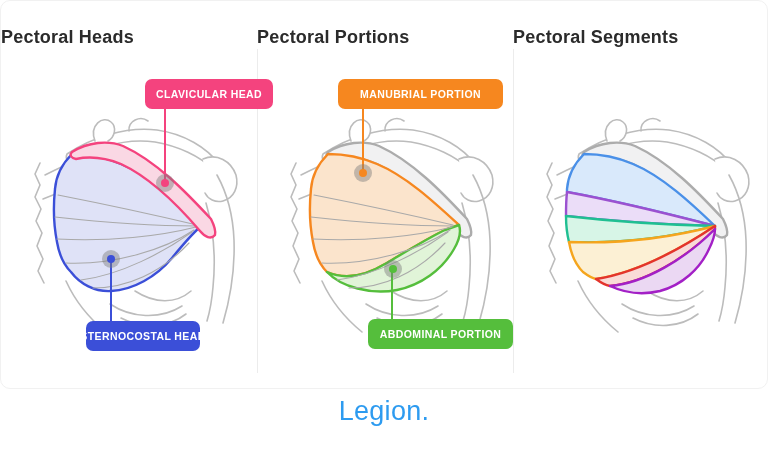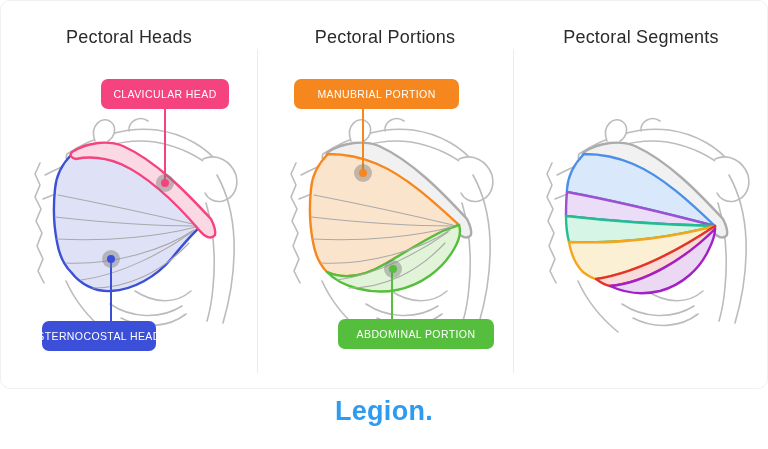--- a/index.html
+++ b/index.html
@@ -5,31 +5,31 @@
   html,body{margin:0;padding:0;}
   body{
     width:768px;height:449px;position:relative;overflow:hidden;
     background:#ffffff;font-family:"Liberation Sans",sans-serif;
   }
   .card{
     position:absolute;left:0;top:0;width:766px;height:387px;
     background:#ffffff;border:1px solid #f1f1f1;border-radius:10px;
   }
   .panel-title{
-    position:absolute;top:26px;width:256px;text-align:center;
-    font-size:18px;font-weight:normal;color:var(--c-title);letter-spacing:.2px;
+    position:absolute;top:26px;width:256px;text-align:left;
+    font-size:18px;font-weight:bold;color:var(--c-title);letter-spacing:.2px;
   }
   .divider{
     position:absolute;top:48px;width:1px;height:324px;background:var(--c-divider);
   }
   .figure{position:absolute;top:112px;width:240px;height:220px;}
   .callout{
     position:absolute;height:30px;border-radius:7px;color:#ffffff;
-    font-size:10.5px;font-weight:normal;letter-spacing:.4px;white-space:nowrap;
-    display:flex;align-items:center;justify-content:center;box-sizing:border-box;
+    font-size:10.5px;font-weight:bold;letter-spacing:.4px;white-space:nowrap;
+    display:flex;align-items:center;justify-content:center;box-sizing:border-box;margin-left:44px;
   }
   .bg-pink{background:var(--c-pink);}
   .bg-indigo{background:var(--c-indigo);}
   .bg-orange{background:var(--c-orange);}
   .bg-green{background:var(--c-green);}
   .leader{position:absolute;width:2px;}
   .ln-pink{background:var(--c-pink);}
   .ln-indigo{background:var(--c-indigo);}
   .ln-orange{background:var(--c-orange);}
   .ln-green{background:var(--c-green);}
@@ -37,21 +37,21 @@
     position:absolute;width:18px;height:18px;border-radius:50%;
     background:rgba(125,125,125,.45);display:flex;align-items:center;justify-content:center;
   }
   .marker-dot{width:8px;height:8px;border-radius:50%;}
   .dot-pink{background:var(--c-pink);}
   .dot-indigo{background:var(--c-indigo);}
   .dot-orange{background:var(--c-orange);}
   .dot-green{background:var(--c-green);}
   .logo{
     position:absolute;top:396px;left:0;width:768px;text-align:center;
-    font-size:27px;font-weight:bold;color:var(--c-logo);letter-spacing:.3px;
+    font-size:27px;font-weight:normal;color:var(--c-logo);letter-spacing:.3px;
   }
   
   .region{stroke-width:2.4;stroke-linejoin:round;stroke-linecap:round;}
   .r-pink{fill:var(--c-pink_light);stroke:var(--c-pink);}
   .r-indigo{fill:var(--c-indigo_light);stroke:var(--c-indigo);}
   .r-orange{fill:var(--c-orange_light);stroke:var(--c-orange);}
   .r-green{fill:var(--c-green_light);stroke:var(--c-green);}
   .r-gray{fill:var(--c-grayband_light);stroke:var(--c-grayband);}
   .r-segblue{fill:var(--c-seg_blue_light);stroke:var(--c-seg_blue);}
   .r-segpurple{fill:var(--c-seg_purple_light);stroke:var(--c-seg_purple);}
@@ -136,21 +136,21 @@
   <div class="leader ln-indigo" style="left:109px;top:258px;height:62px"></div>
   <div class="marker" style="left:101px;top:249px">
     <span class="marker-dot dot-indigo"></span>
   </div>
 
   <div class="callout bg-orange" style="left:293px;top:78px;width:165px">MANUBRIAL PORTION</div>
   <div class="leader ln-orange" style="left:361px;top:107px;height:65px"></div>
   <div class="marker" style="left:353px;top:163px">
     <span class="marker-dot dot-orange"></span>
   </div>
-  <div class="callout bg-green" style="left:337px;top:318px;width:156px">ABDOMINAL PORTION</div>
+  <div class="callout bg-green" style="left:323px;top:318px;width:145px">ABDOMINAL PORTION</div>
   <div class="leader ln-green" style="left:390px;top:268px;height:50px"></div>
   <div class="marker" style="left:383px;top:259px">
     <span class="marker-dot dot-green"></span>
   </div>
 
 </div>
 
 <div class="logo">Legion.</div>
 
 </body></html>

